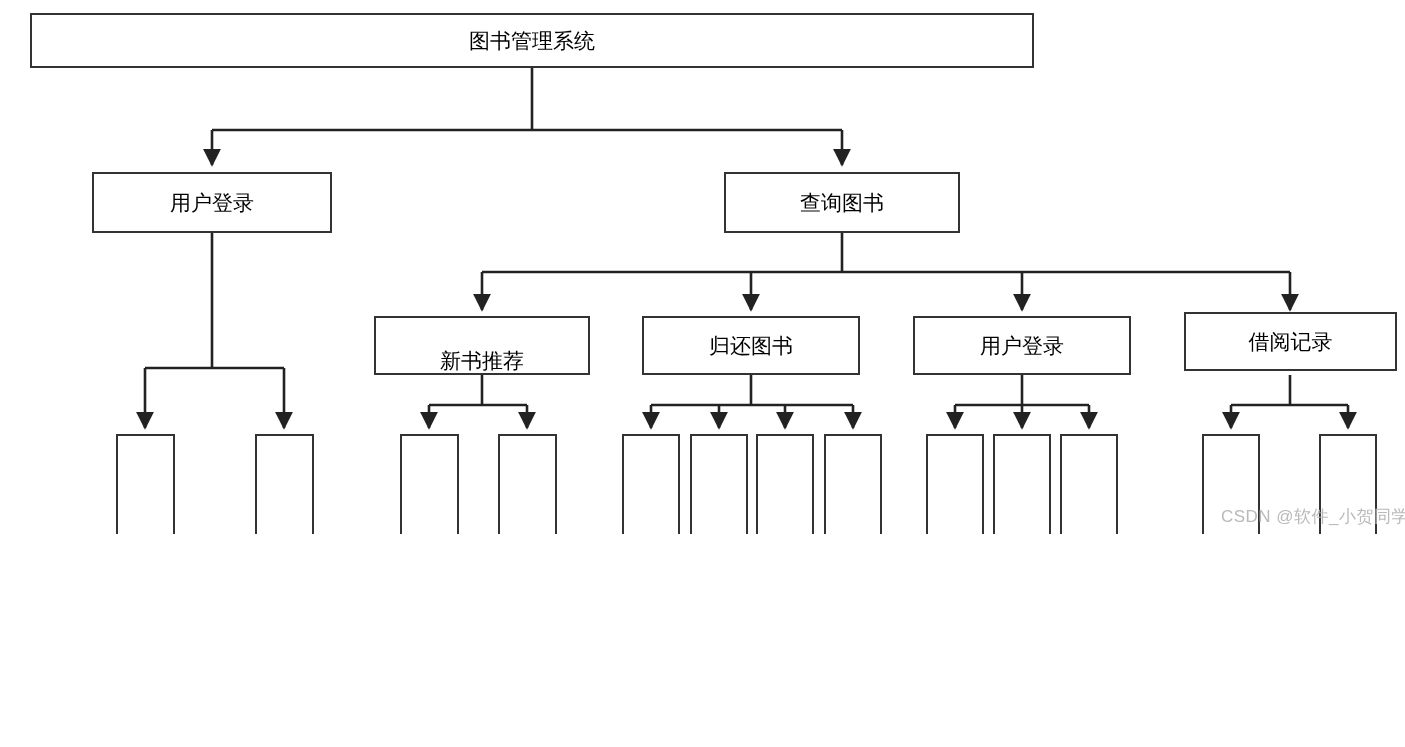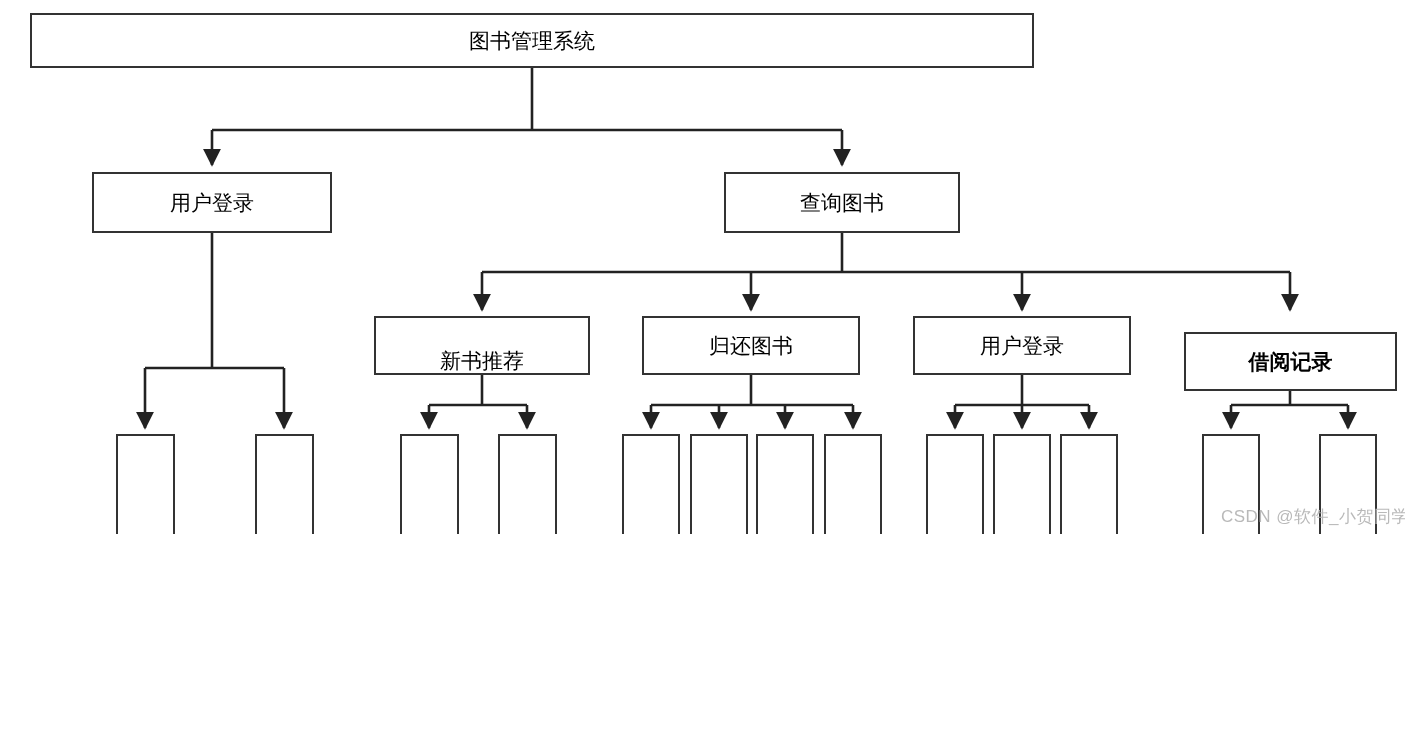--- a/index.html
+++ b/index.html
@@ -139,21 +139,21 @@
 
   <div class="node h" style="left:362px; top:316px; width:216px; height:59px;align-items:flex-end;">
     <span class="txt">新书推荐</span>
   </div>
   <div class="node h" style="left:630px; top:316px; width:218px; height:59px;">
     <span class="txt">归还图书</span>
   </div>
   <div class="node h" style="left:901px; top:316px; width:218px; height:59px;">
     <span class="txt">用户登录</span>
   </div>
-  <div class="node h" style="left:1172px; top:332px; width:213px; height:59px;font-weight:bold;">
+  <div class="node h" style="left:1172px; top:312px; width:213px; height:59px;">
     <span class="txt">借阅记录</span>
   </div>
 
   <div class="node v" style="left:104px; top:434px; width:59px; height:299px;">
     <span class="txt">用户登录</span>
   </div>
   <div class="node v" style="left:243px; top:434px; width:59px; height:299px;">
     <span class="txt">注销登录</span>
   </div>
 

